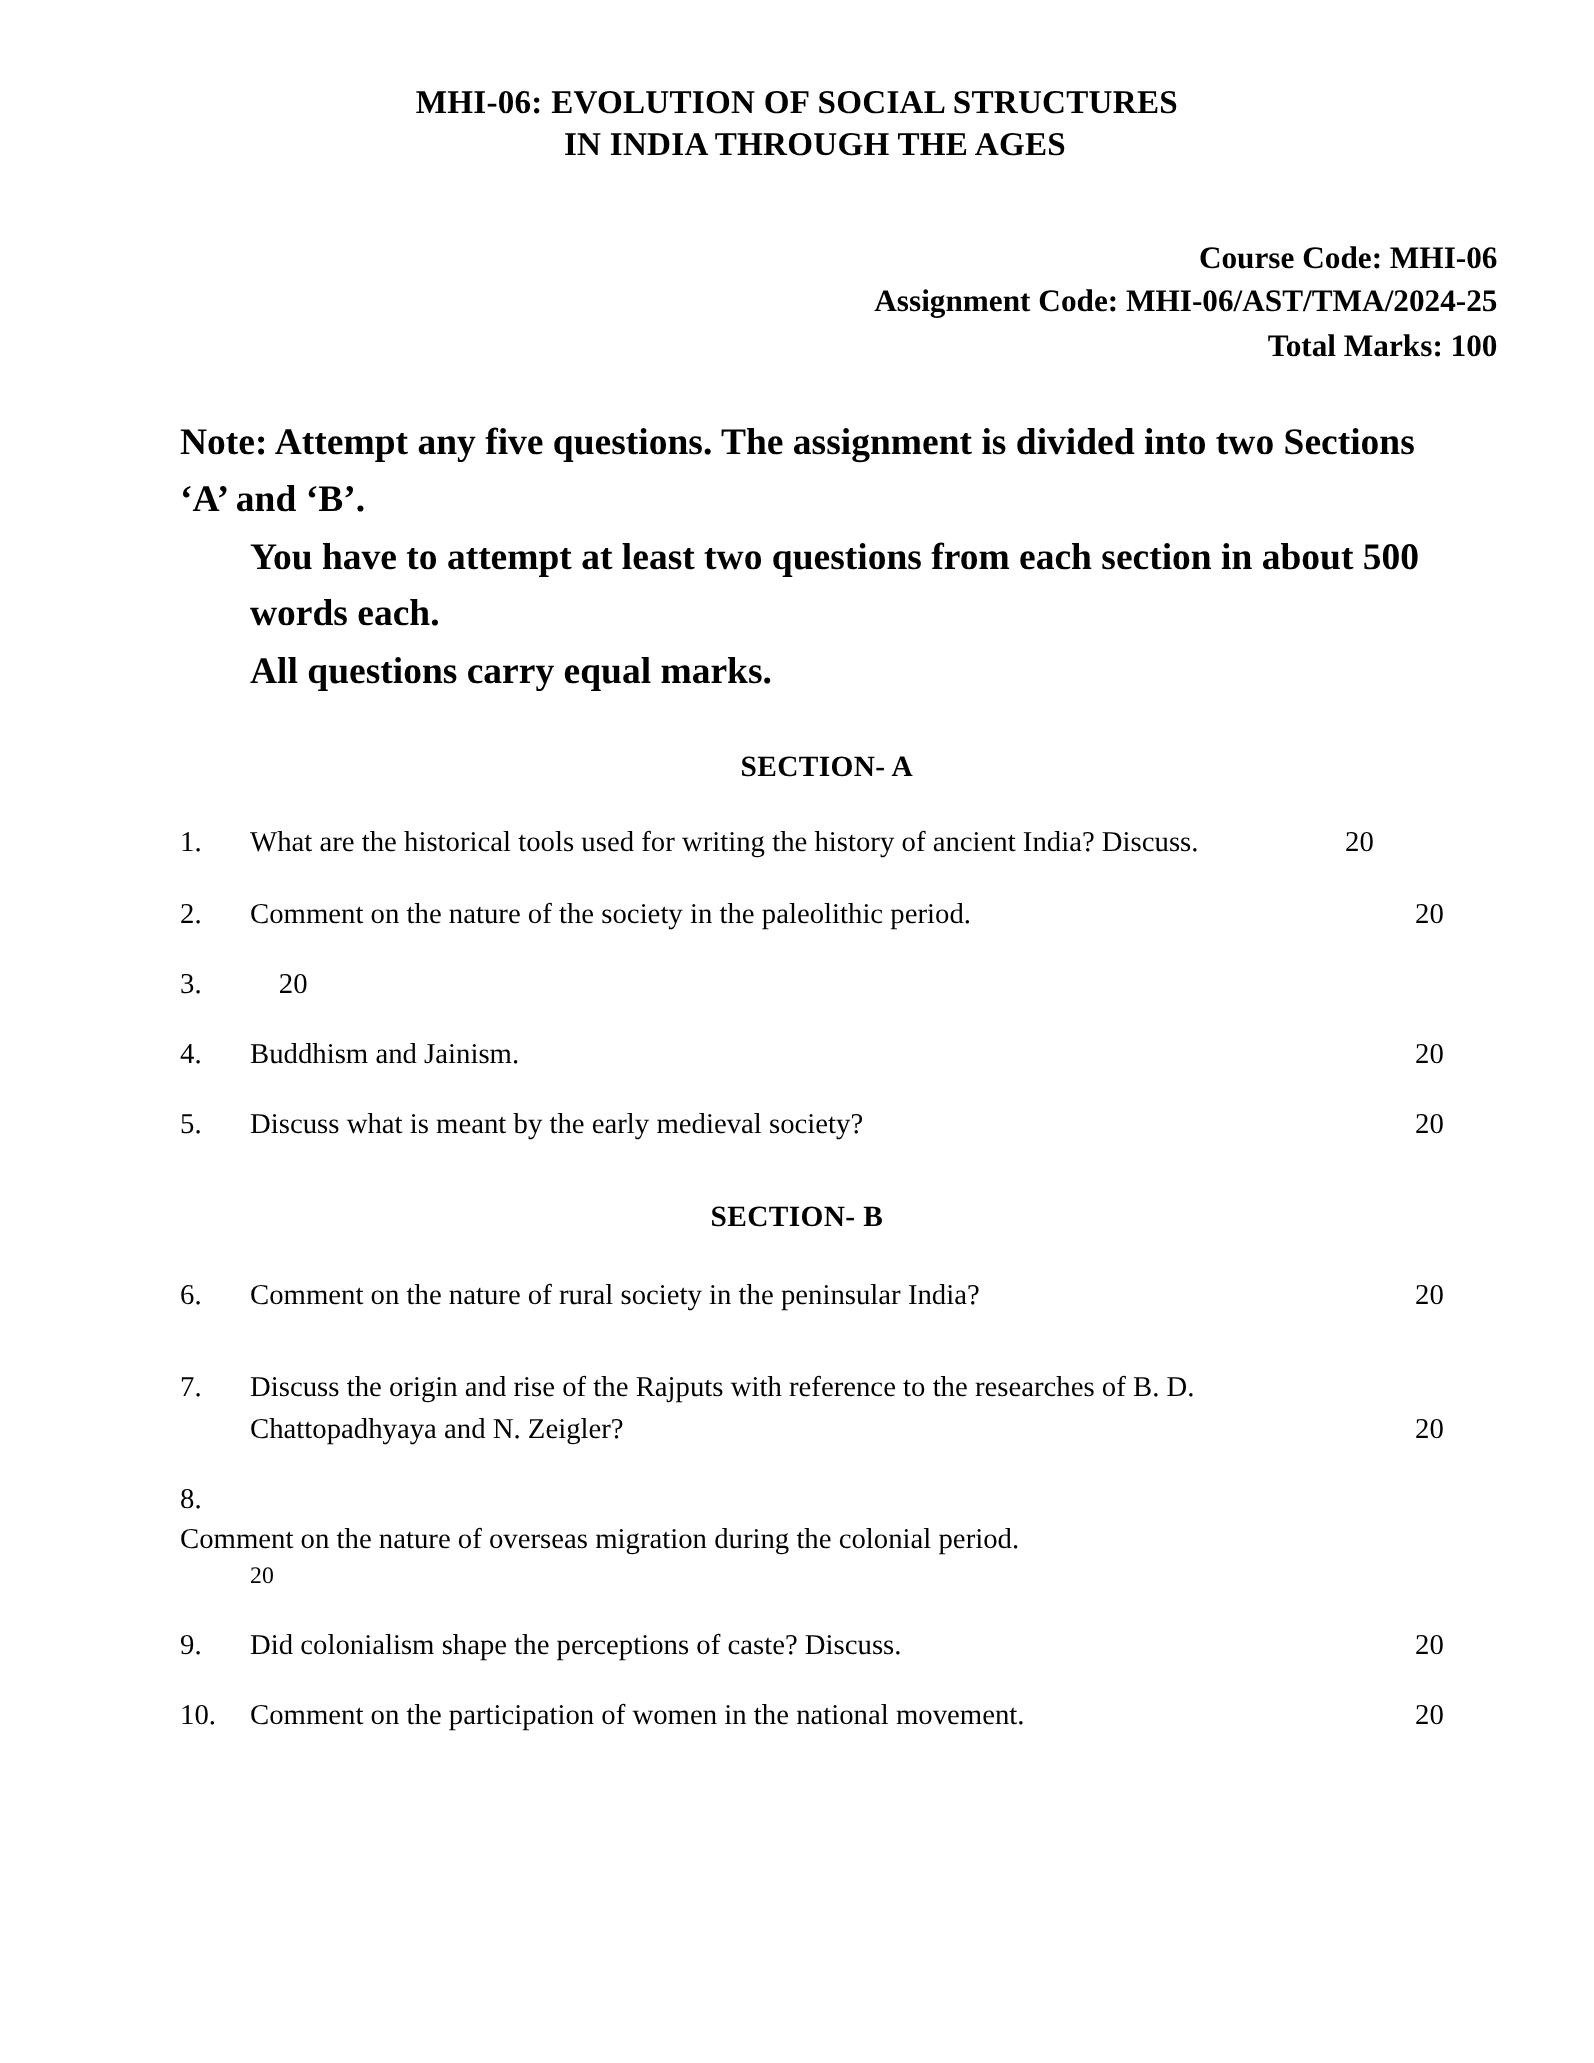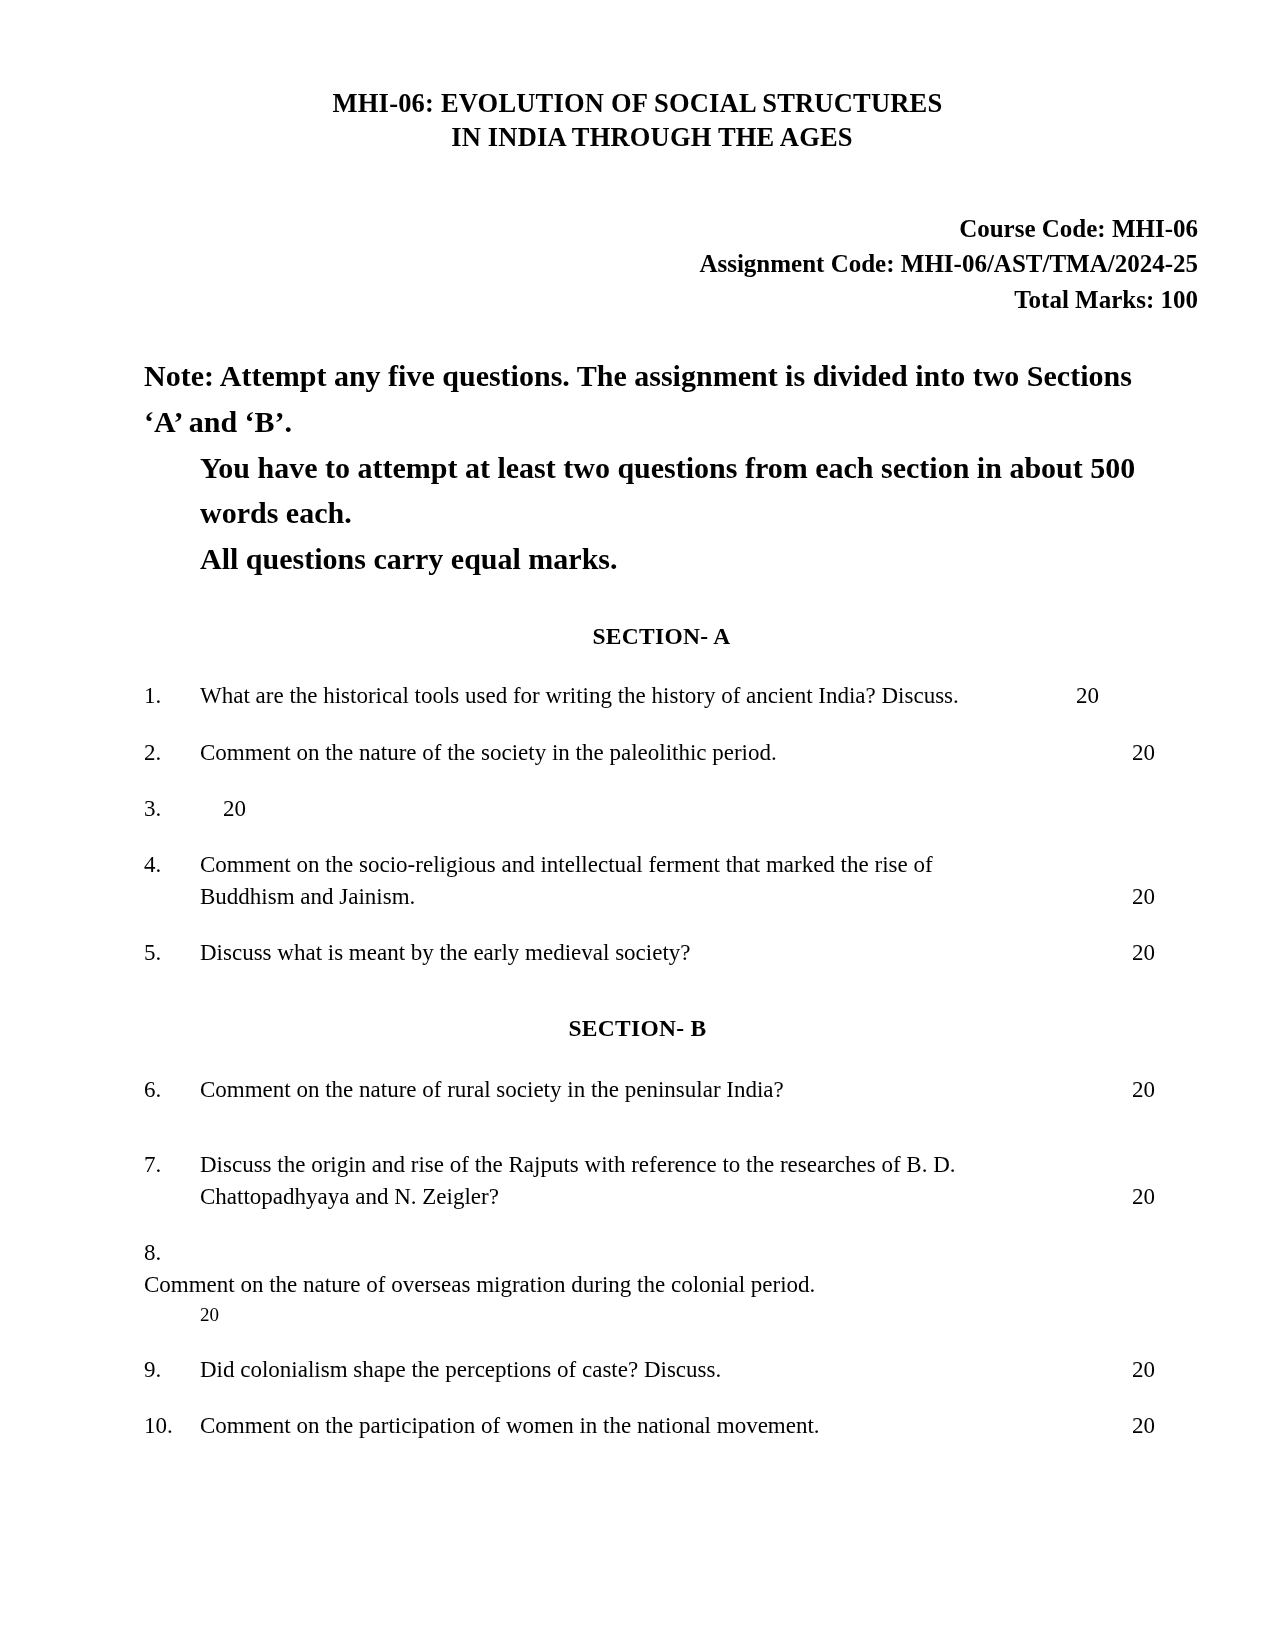--- a/index.html
+++ b/index.html
@@ -25,21 +25,21 @@
   }
 
   
   .doc-title {
     text-align: center;
     font-weight: bold;
     font-size: 26.5px;
     letter-spacing: 0.2px;
     line-height: 1.30;
     margin: 0;
-    padding-top: 86px;
+    padding-top: 64px;
   }
   .doc-title .line2 {
     display: block;
     margin-left: 29px;
   }
 
   
   .meta-block {
     margin-top: 56px;
     padding-right: 77px;
@@ -173,21 +173,20 @@
     </li>
 
     <li class="qrow">
       <span class="qnum">3.</span>
       <span class="qmarks">20</span>
     </li>
 
     <li class="qrow">
       <span class="qnum">4.</span>
       <span class="qtext">
-        <span>Comment on the socio-religious and intellectual ferment that marked the rise of</span>
         <span class="cont-line">Buddhism and Jainism.</span>
       </span>
       <span class="qmarks">20</span>
     </li>
 
     <li class="qrow">
       <span class="qnum">5.</span>
       <span class="qtext">Discuss what is meant by the early medieval society?</span>
       <span class="qmarks">20</span>
     </li>

